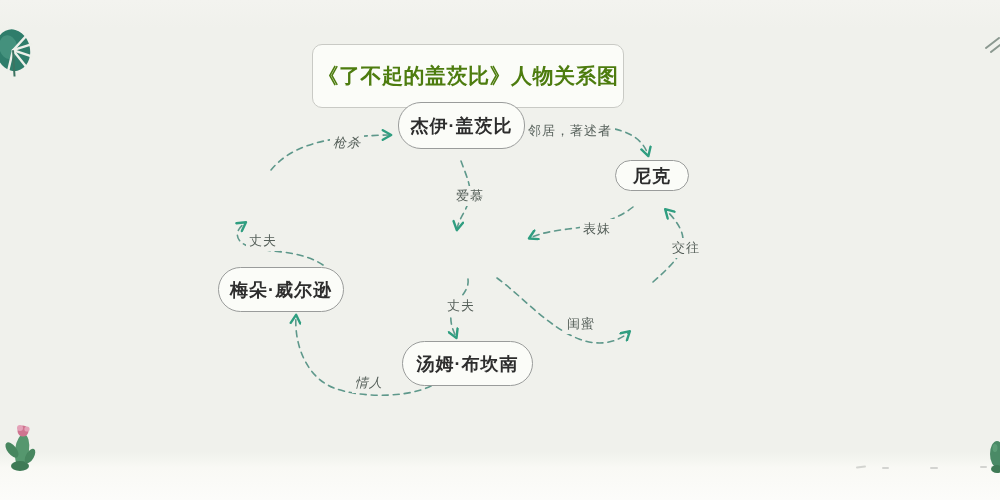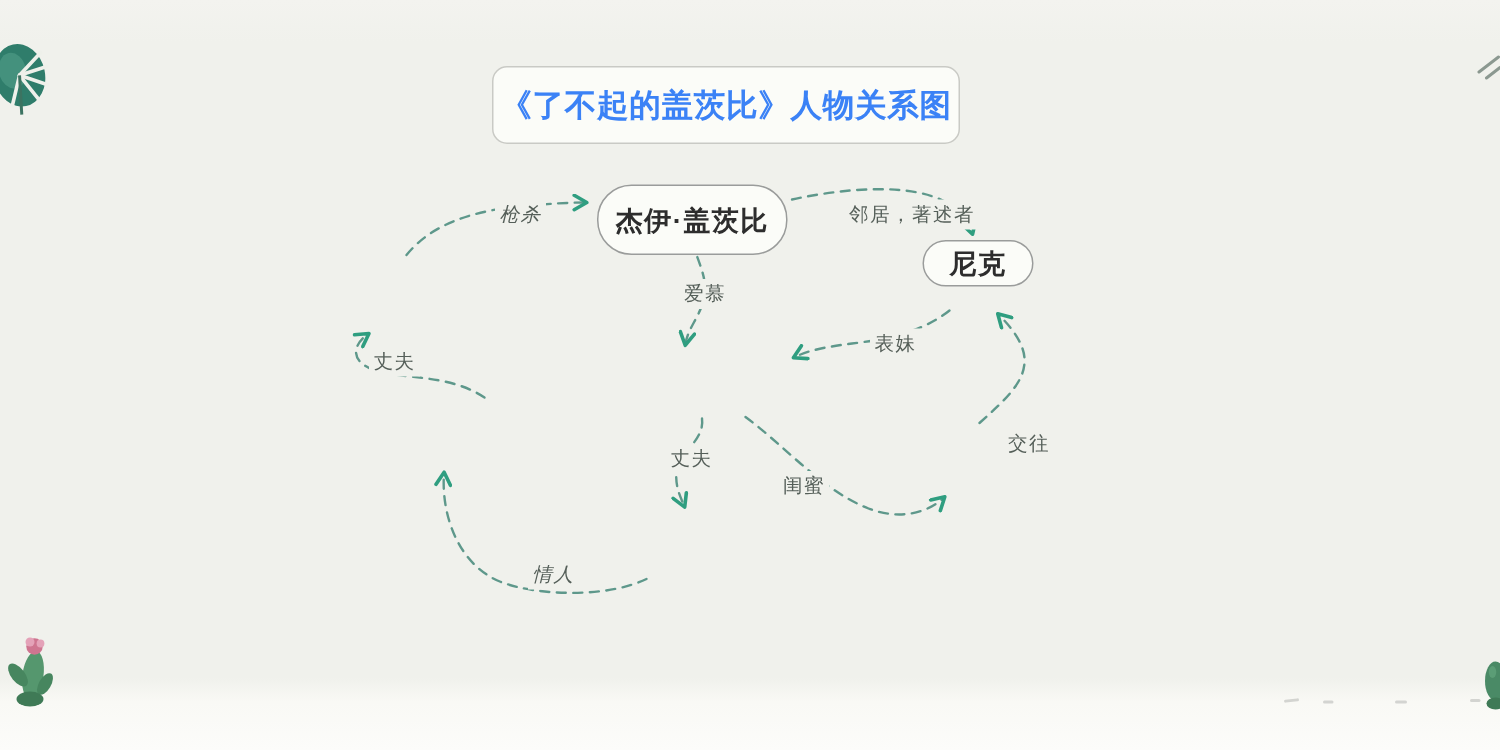--- a/index.html
+++ b/index.html
@@ -5,24 +5,24 @@
   html, body { margin: 0; padding: 0; }
   body {
     width: 1000px; height: 500px; overflow: hidden;
     font-family: "Liberation Sans", "DejaVu Sans", sans-serif;
   }
   .canvas {
     position: relative; width: 1000px; height: 500px;
     background: linear-gradient(180deg, #f3f3ef 0px, #f0f1ec 28px, #f0f1ec 452px, #f9f9f5 468px, #fcfcfa 500px);
   }
   .title-box {
-    position: absolute; left: 328px; top: 44px; width: 312px; height: 52px;
+    position: absolute; left: 312px; top: 44px; width: 312px; height: 64px;
     background: #fbfcf8; border: 1.5px solid #c9cac5; border-radius: 10px;
     display: flex; align-items: center; justify-content: center;
-    font-size: 21px; font-weight: bold; color: #3b82f6; letter-spacing: 0.5px;
+    font-size: 21px; font-weight: bold; color: #4d7c0f; letter-spacing: 0.5px;
     box-sizing: border-box;
   }
   .node {
     position: absolute; box-sizing: border-box;
     background: #fbfcf8; border: 1.5px solid #9a9c9b; border-radius: 23px;
     display: flex; align-items: center; justify-content: center;
     font-size: 18px; font-weight: bold; color: #2d2d2d; letter-spacing: 1px;
     white-space: nowrap;
   }
   .edge-label {
@@ -57,33 +57,35 @@
     <path class="rel" d="M 461,161 C 468,180 472,188 469,200 C 466,212 459,218 457,229" marker-end="url(#arrow)"></path>
     <path class="rel" d="M 633,207 C 613,223 585,227 568,229 C 553,231 540,233 530,238" marker-end="url(#arrow)"></path>
     <path class="rel" d="M 653,282 C 672,265 682,255 683,242 C 684,230 674,218 666,210" marker-end="url(#arrow)"></path>
     <path class="rel" d="M 323,265 C 299,249 268,253 250,247 C 233,241 235,230 245,223" marker-end="url(#arrow)"></path>
     <path class="rel" d="M 468,279 C 470,294 452,302 451,313 C 450,324 453,330 456,337" marker-end="url(#arrow)"></path>
     <path class="rel" d="M 497,278 C 523,297 548,327 579,339 C 600,347 618,342 629,332" marker-end="url(#arrow)"></path>
     <path class="rel" d="M 431,386 C 404,399 357,397 334,388 C 306,377 294,344 296,316" marker-end="url(#arrow)"></path>
   </svg>
 
   <div class="edge-label" style="left:347px; top:143px;font-style:italic;">枪杀</div>
-  <div class="edge-label" style="left:608px; top:131px;margin-top:12px;">邻居，著述者</div>
+  <div class="edge-label" style="left:570px; top:131px;">邻居，著述者</div>
   <div class="edge-label" style="left:470px; top:196px;">爱慕</div>
   <div class="edge-label" style="left:597px; top:229px;font-family:Liberation Serif, serif;">表妹</div>
-  <div class="edge-label" style="left:686px; top:248px;margin-top:48px;">交往</div>
+  <div class="edge-label" style="left:686px; top:248px;">交往</div>
   <div class="edge-label" style="left:263px; top:241px;">丈夫</div>
   <div class="edge-label" style="left:461px; top:306px;">丈夫</div>
-  <div class="edge-label" style="left:536px; top:324px;">闺蜜</div>
+  <div class="edge-label" style="left:581px; top:324px;">闺蜜</div>
   <div class="edge-label" style="left:369px; top:383px;font-style:italic;">情人</div>
 
   <div class="title-box">《了不起的盖茨比》人物关系图</div>
 
-  <div class="node" style="left:398px; top:123px; width:127px; height:47px;">杰伊·盖茨比</div>
+  <div class="node" style="left:398px; top:102px; width:127px; height:47px;">杰伊·盖茨比</div>
   <div class="node" style="left:615px; top:160px; width:74px;  height:31px;">尼克</div>
+  <div class="node" style="left:218px; top:267px; width:126px; height:45px;">梅朵·威尔逊</div>
+  <div class="node" style="left:402px; top:341px; width:131px; height:45px;">汤姆·布坎南</div>
 
   <svg class="deco" style="left:-6px; top:22px;" width="44" height="56" viewBox="0 0 44 56">
     <g transform="rotate(-12 20 28)">
       <ellipse cx="19" cy="28" rx="17" ry="21" fill="#2f7d6b"></ellipse>
       <ellipse cx="15" cy="24" rx="9" ry="12" fill="#55a38d" opacity="0.55"></ellipse>
       <g stroke="#eef0ea" stroke-width="2.4" stroke-linecap="round">
         <path d="M19,28 L36,16"></path>
         <path d="M19,28 L38,26"></path>
         <path d="M19,28 L36,38"></path>
         <path d="M19,28 L28,46"></path>

